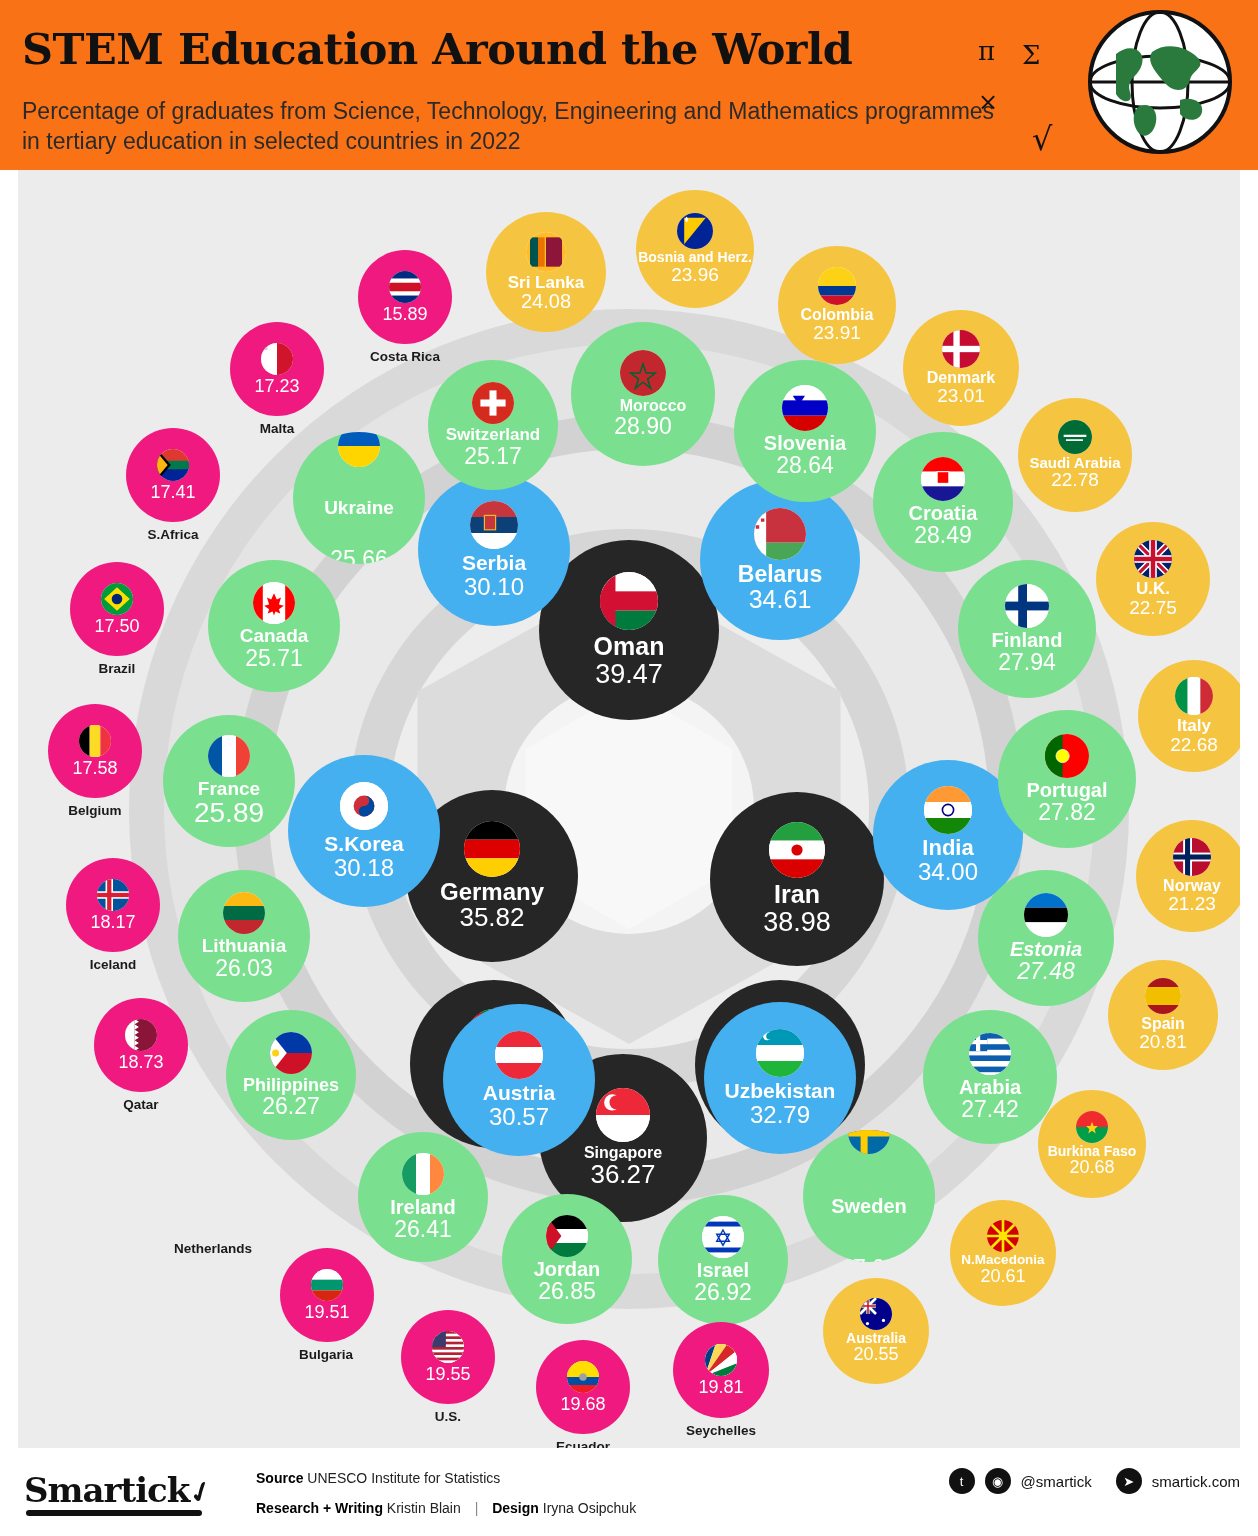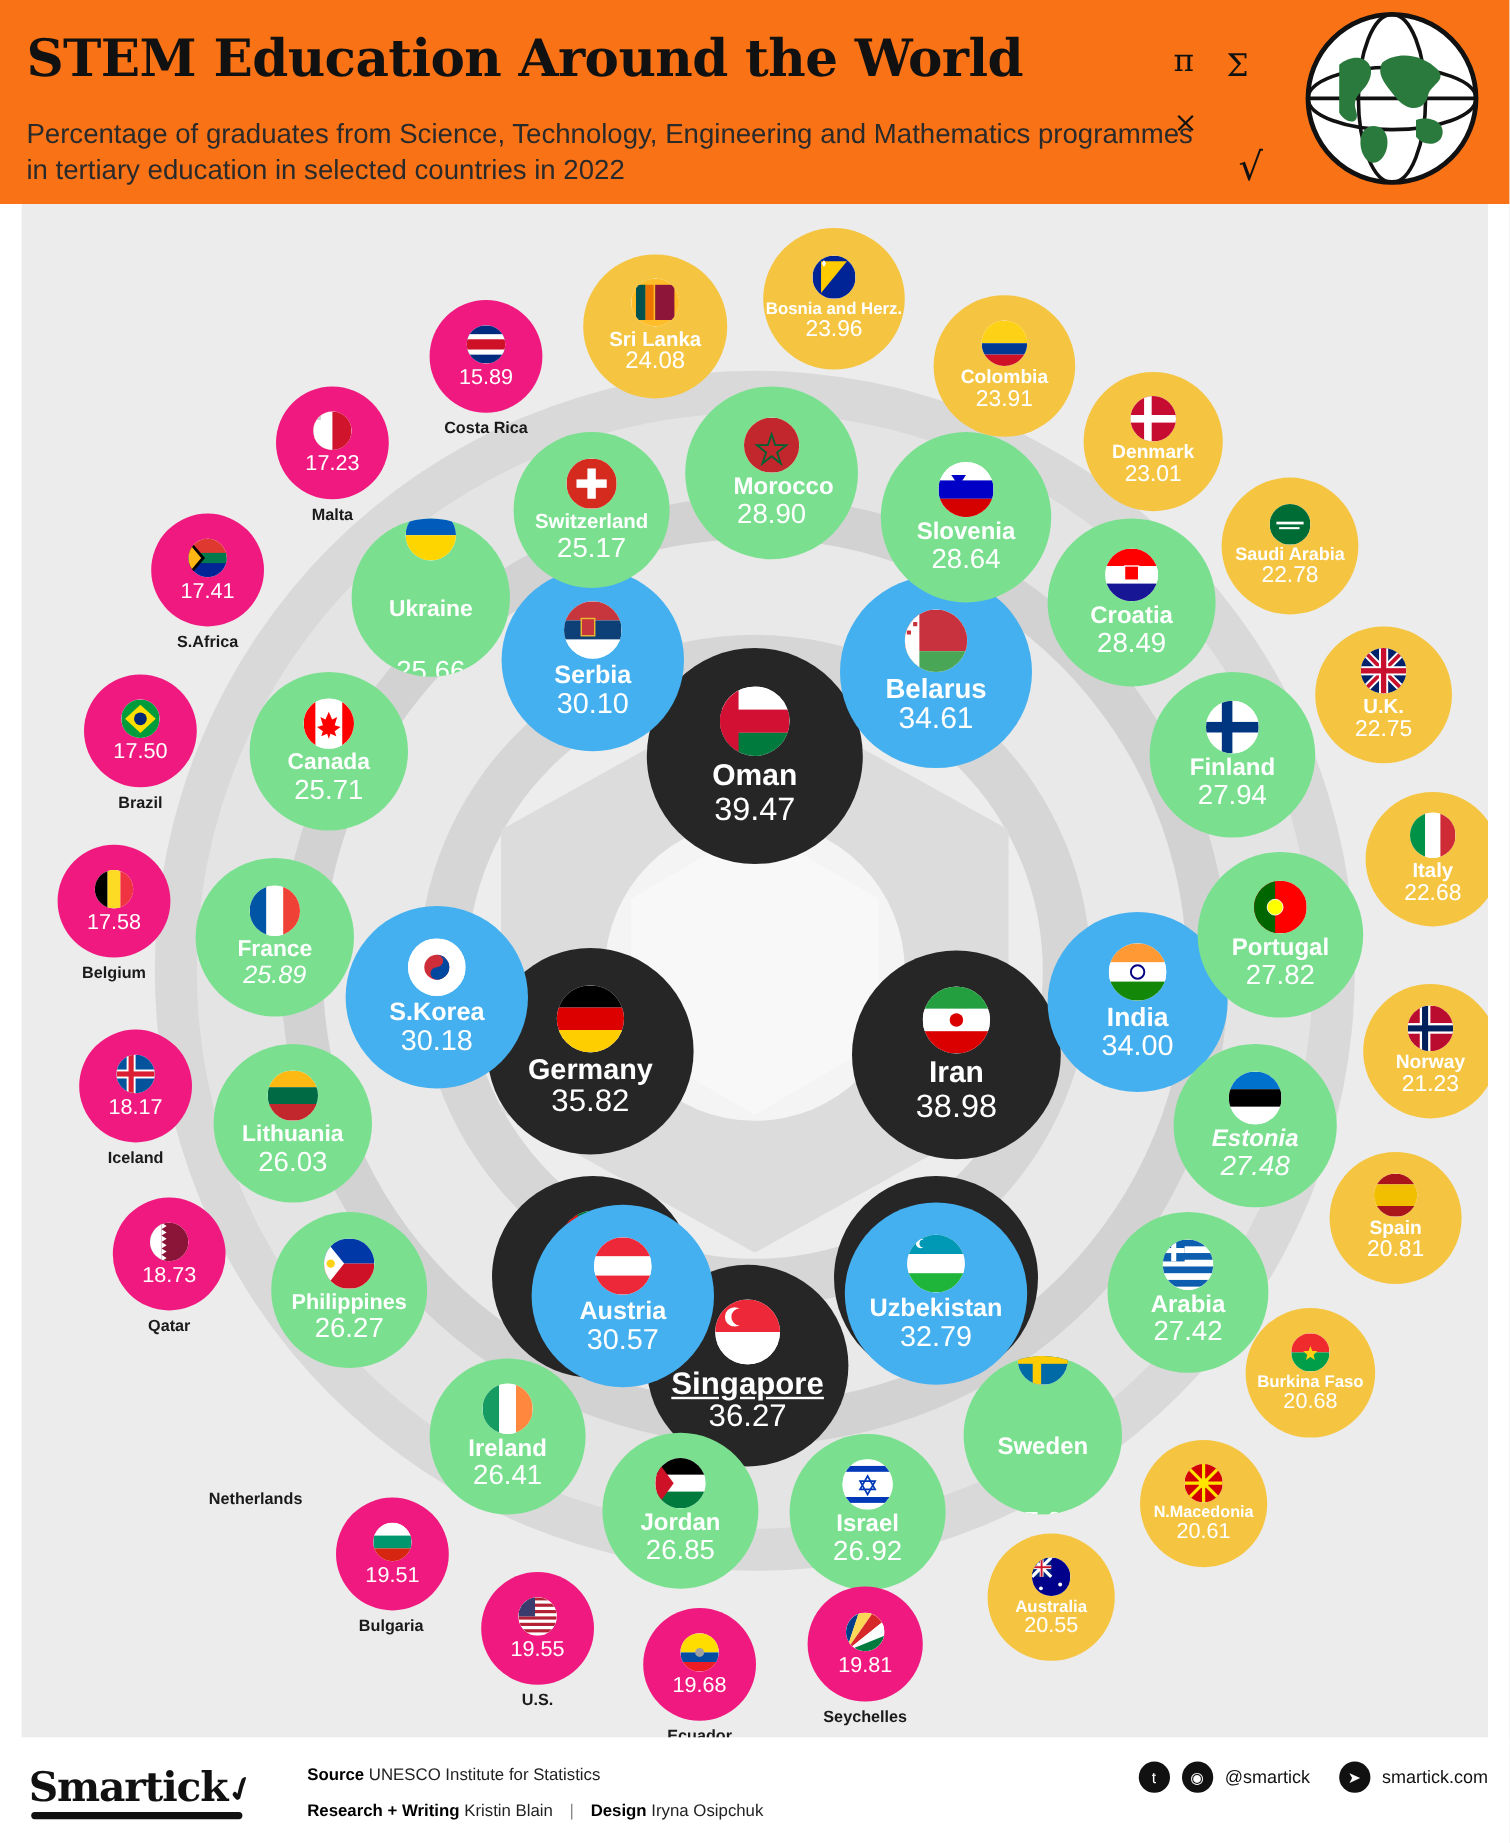--- a/index.html
+++ b/index.html
@@ -247,21 +247,21 @@
 
     <div class="bubble t-dark" style="left:521px; top:884px; width:168px; height:168px;">
       <div class="flag" style="width:54px;height:54px;margin-bottom:3px;">
         <svg viewBox="0 0 60 60" width="54" height="54">
             <rect width="60" height="30" fill="#ed2939"></rect>
             <rect y="30" width="60" height="30" fill="#fff"></rect>
             <circle cx="18" cy="16" r="9" fill="#fff"></circle>
             <circle cx="23" cy="16" r="8" fill="#ed2939"></circle>
           </svg>
       </div>
-      <div class="bname" style="font-size:26px;text-decoration:underline;">Singapore</div>
+      <div class="bname" style="font-size:16px;">Singapore</div>
       <div class="bval" style="font-size:26px;">36.27</div>
     </div>
 
     <div class="bubble t-dark" style="left:392px; top:810px; width:168px; height:168px;">
       <div class="flag" style="width:54px;height:54px;margin-bottom:3px;">
         <svg viewBox="0 0 60 60" width="54" height="54">
             <rect width="60" height="20" fill="#00732f"></rect>
             <rect y="20" width="60" height="20" fill="#fff"></rect>
             <rect y="40" width="60" height="20" fill="#000"></rect>
             <rect width="16" height="60" fill="#ff0000"></rect>
@@ -363,21 +363,21 @@
       <div class="bval" style="font-size:24px;">30.10</div>
     </div>
 
     <div class="bubble t-green" style="left:553px; top:152px; width:144px; height:144px;">
       <div class="flag" style="width:46px;height:46px;margin-bottom:2px;">
         <svg viewBox="0 0 60 60" width="46" height="46">
             <rect width="60" height="60" fill="#c1272d"></rect>
             <path d="M30 18 l4 12 h12 l-10 8 4 12 -10 -8 -10 8 4 -12 -10 -8 h12z" fill="none" stroke="#006233" stroke-width="2"></path>
           </svg>
       </div>
-      <div class="bname" style="font-size:20px;margin-left:20px;">Morocco</div>
+      <div class="bname" style="font-size:16px;margin-left:20px;">Morocco</div>
       <div class="bval" style="font-size:23px;">28.90</div>
     </div>
 
     <div class="bubble t-green" style="left:716px; top:190px; width:142px; height:142px;">
       <div class="flag" style="width:46px;height:46px;margin-bottom:2px;">
         <svg viewBox="0 0 60 60" width="46" height="46">
             <rect width="60" height="20" fill="#fff"></rect>
             <rect y="20" width="60" height="20" fill="#0000c6"></rect>
             <rect y="40" width="60" height="20" fill="#d50000"></rect>
             <path d="M14 14 l8 12 8 -12z" fill="#0000c6"></path>
@@ -530,21 +530,21 @@
 
     <div class="bubble t-green" style="left:145px; top:545px; width:132px; height:132px;">
       <div class="flag" style="width:42px;height:42px;margin-bottom:2px;">
         <svg viewBox="0 0 60 60" width="42" height="42">
             <rect width="20" height="60" fill="#0055a4"></rect>
             <rect x="20" width="20" height="60" fill="#fff"></rect>
             <rect x="40" width="20" height="60" fill="#ef4135"></rect>
           </svg>
       </div>
       <div class="bname" style="font-size:19px;">France</div>
-      <div class="bval" style="font-size:21px;font-style:italic;">25.89</div>
+      <div class="bval" style="font-size:28px;">25.89</div>
     </div>
 
     <div class="bubble t-green" style="left:190px; top:390px; width:132px; height:132px;">
       <div class="flag" style="width:42px;height:42px;margin-bottom:2px;">
         <svg viewBox="0 0 60 60" width="42" height="42">
             <rect width="60" height="60" fill="#fff"></rect>
             <rect width="14" height="60" fill="#ff0000"></rect>
             <rect x="46" width="14" height="60" fill="#ff0000"></rect>
             <path d="M30 16 l4 9 6 -3 -3 10 7 2 -7 5 2 6 -7 -3 -2 6 -2 -6 -7 3 2 -6 -7 -5 7 -2 -3 -10 6 3z" fill="#ff0000"></path>
           </svg>

